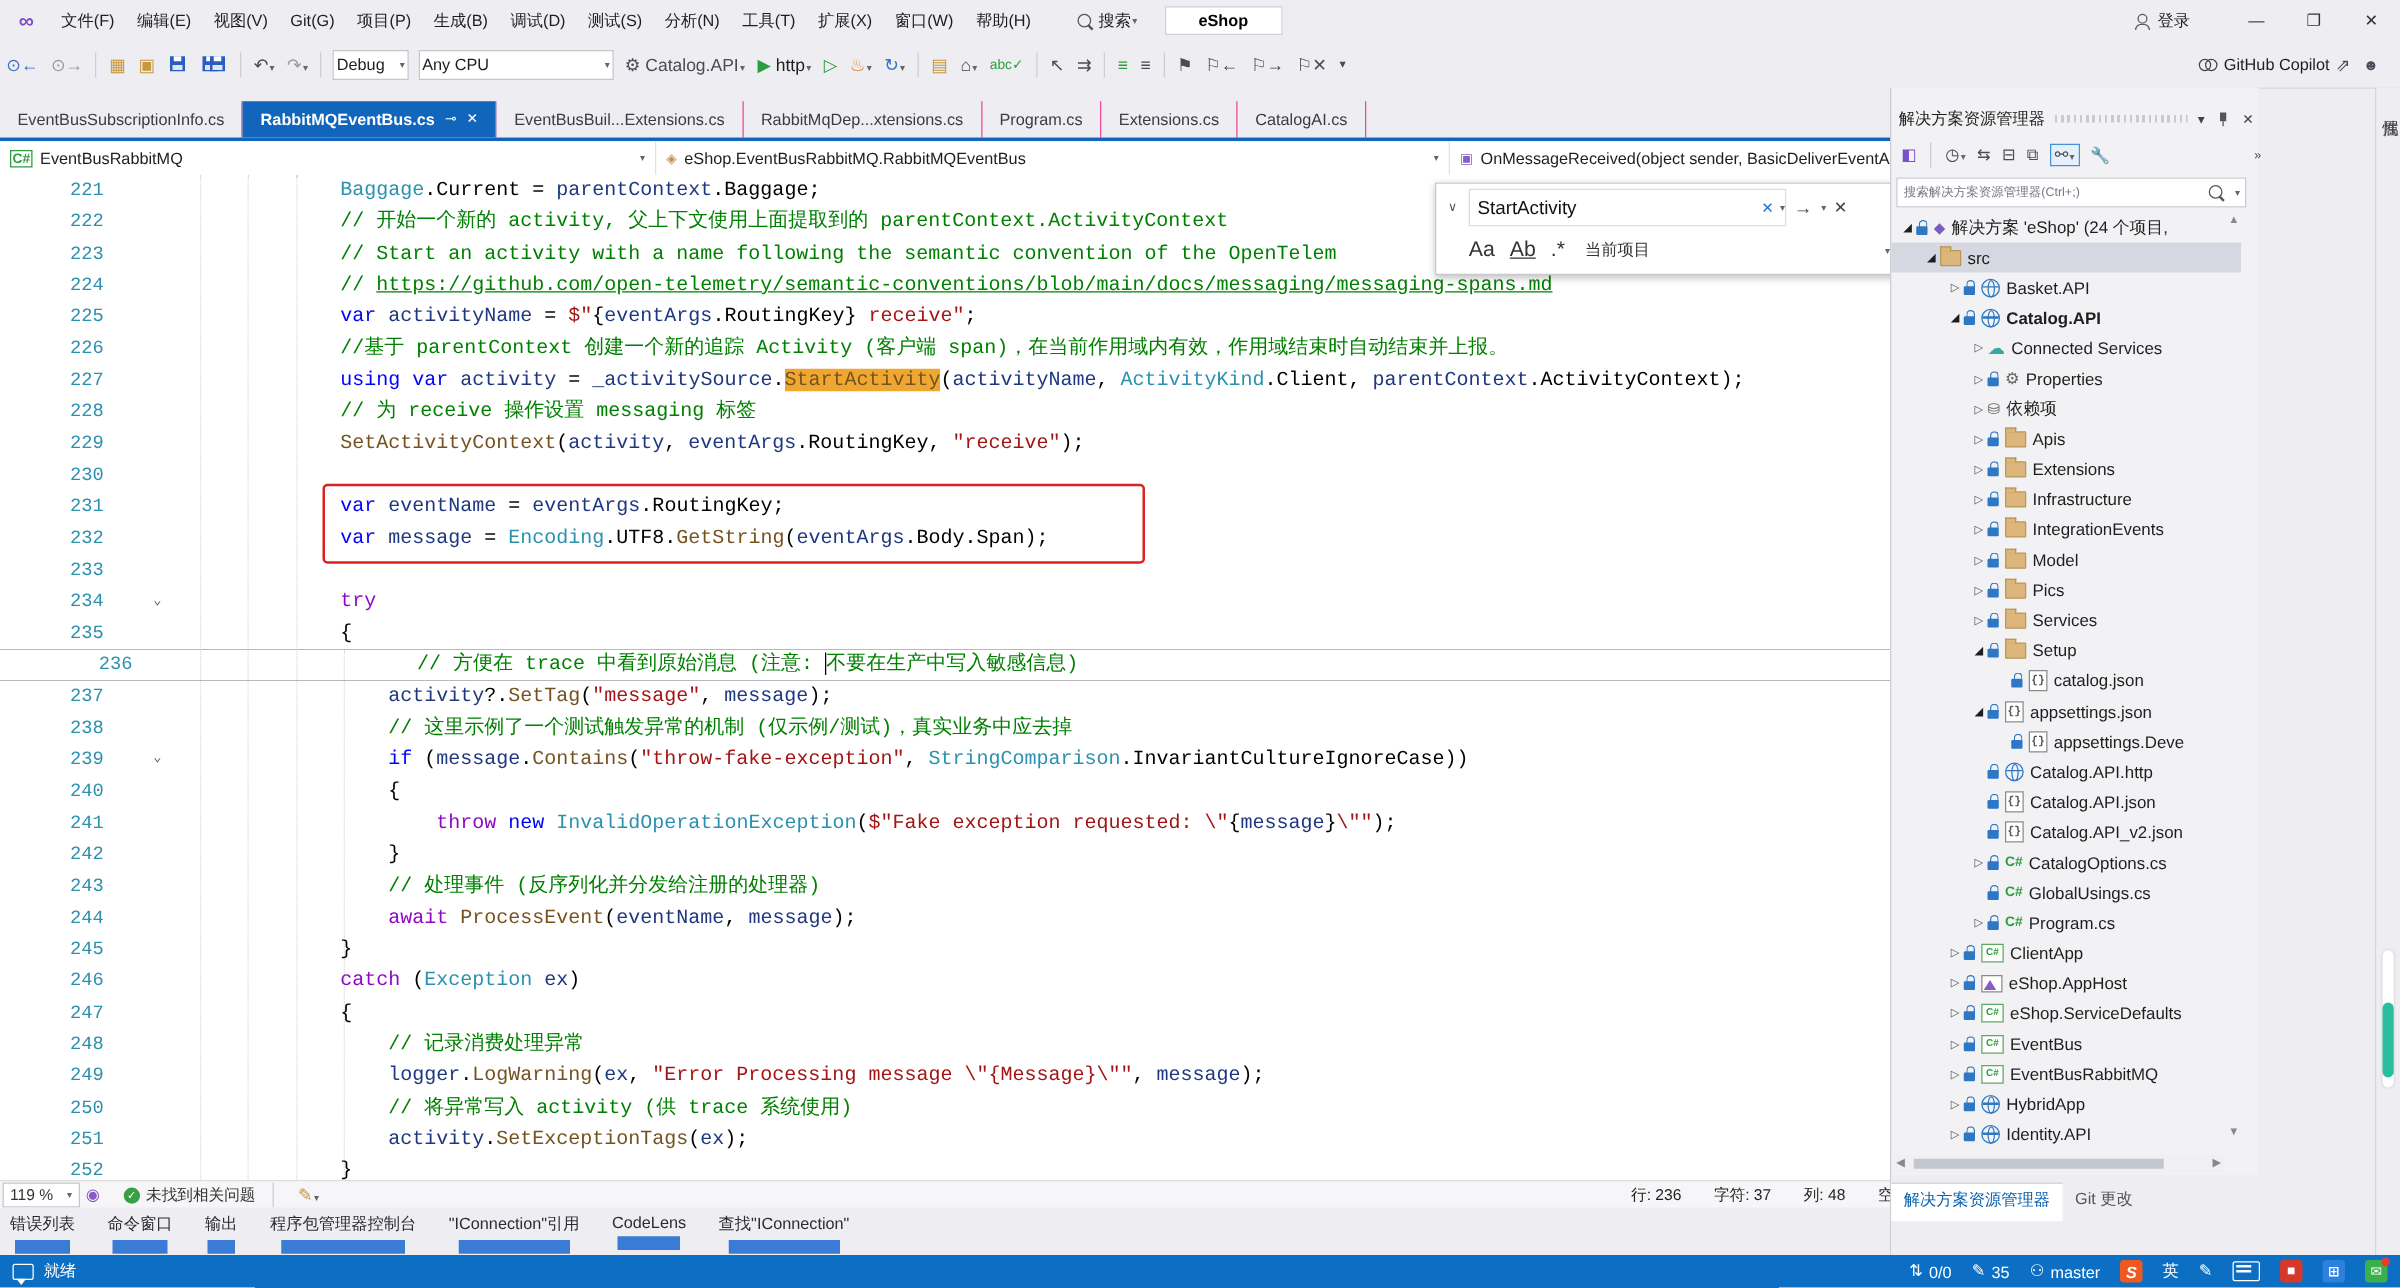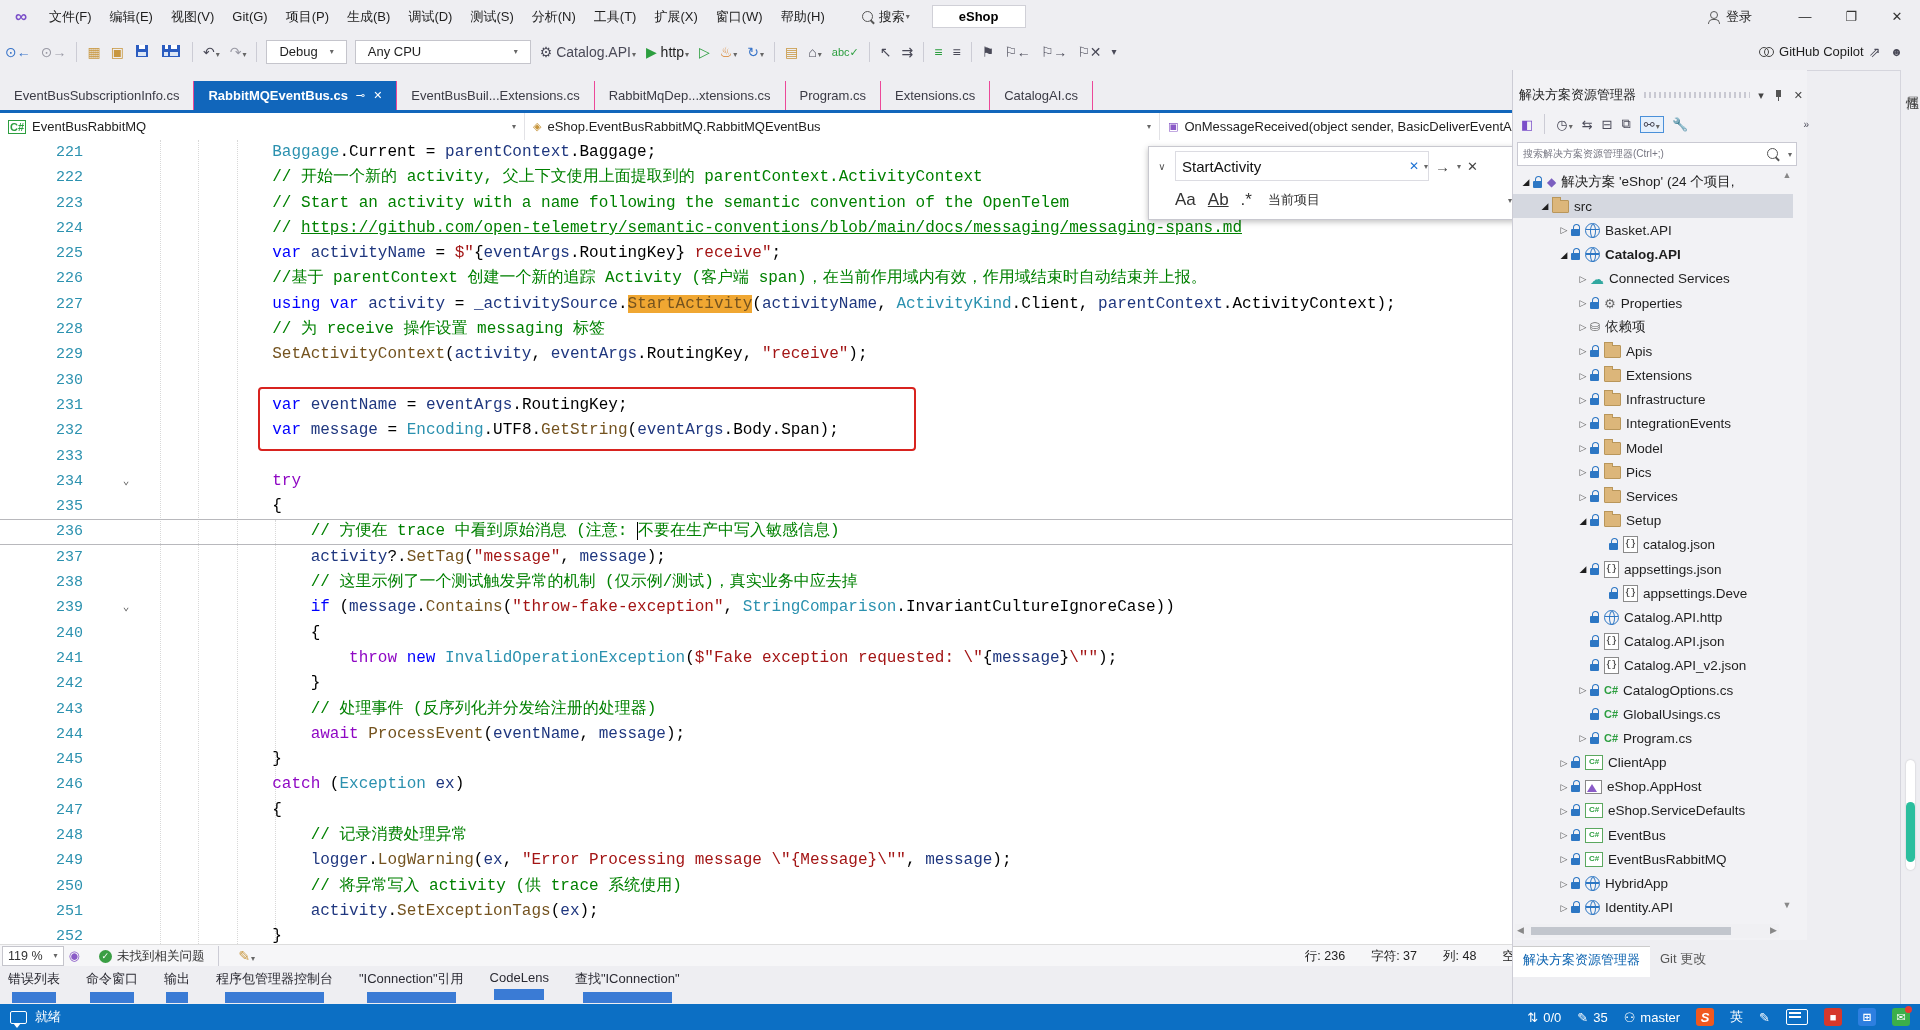--- a/index.html
+++ b/index.html
@@ -17,21 +17,21 @@
   #signin{display:flex;align-items:center;margin-right:30px;}
   .icon-person{display:inline-block;width:12px;height:12px;position:relative;margin-right:6px;}
   .icon-person::before{content:"";position:absolute;width:6px;height:6px;border:1.5px solid #5a5a5a;border-radius:50%;left:2px;top:0;}
   .icon-person::after{content:"";position:absolute;width:10px;height:4px;border:1.5px solid #5a5a5a;border-bottom:none;border-radius:6px 6px 0 0;left:0;top:8px;}
   .winbtn{width:46px;height:33px;text-align:center;line-height:33px;font-size:13px;color:#333;}
   
   #toolbar{position:absolute;left:0;top:33px;width:1920px;height:37px;background:#eeeef2;border-bottom:1px solid #d5d5dd;display:flex;align-items:center;}
   .tbtn{padding:0 5px;height:26px;line-height:26px;font-size:14px;color:#4a4a58;}
   .tsep{width:1px;height:20px;background:#ccccd5;margin:0 5px;}
   .tcaret{font-size:8px;color:#666;margin-left:1px;}
-  .combo{background:#fff;border:1px solid #c5c5cc;height:22px;line-height:22px;padding:0 12px;display:flex;align-items:center;margin:0 4px;}
+  .combo{background:#fff;border:1px solid #c5c5cc;height:22px;line-height:22px;padding:0 2px;display:flex;align-items:center;margin:0 4px;}
   .combo .tcaret{margin-left:12px;}
   .icon-floppy{display:inline-block;width:12px;height:12px;background:#2b5cc0;position:relative;margin:0 2px;}
   .icon-floppy::before{content:"";position:absolute;left:3px;top:0;width:6px;height:4px;background:#fff;}
   .icon-floppy::after{content:"";position:absolute;left:2px;bottom:1px;width:8px;height:4px;background:#dce6f5;}
   .green{color:#2c9e3f;} .gold{color:#c8973f;} .blue{color:#3874c9;} .orange{color:#d9822b;}
   #copilot{margin-left:auto;display:flex;align-items:center;margin-right:12px;}
   .icon-copilot{display:inline-block;width:14px;height:12px;position:relative;margin-right:6px;}
   .icon-copilot::before,.icon-copilot::after{content:"";position:absolute;width:8px;height:8px;border:1.5px solid #444;border-radius:50%;top:1px;}
   .icon-copilot::before{left:0;} .icon-copilot::after{left:5px;}
   
@@ -49,21 +49,21 @@
   .nv-ic{margin:0 6px 0 8px;font-size:11px;font-weight:bold;}
   
   #code-area{position:absolute;left:0;top:70px;width:1606px;height:804px;background:#fff;overflow:hidden;}
   .guide{position:absolute;top:0;height:804px;border-left:1px dotted #d8d8d8;}
   .code-line{position:relative;height:25.3px;line-height:25.3px;white-space:pre;
              font-family:"Liberation Mono","DejaVu Sans Mono",monospace;font-size:16px;}
   .code-line .ln{display:inline-block;width:83px;text-align:right;color:#2b91af;padding-right:12px;
                  font-size:15px;vertical-align:top;}
   .code-line .chev{display:inline-block;width:62px;color:#555;font-size:11px;text-align:center;vertical-align:top;}
   .code-line .ctext{display:inline-block;vertical-align:top;}
-  .code-line.current{box-shadow:inset 0 1px 0 #b8b8bc, inset 0 -1px 0 #b8b8bc;}
+  .code-line.current{box-shadow:inset 0 1px 0 #b8b8bc, inset 0 -1px 0 #b8b8bc;padding-left:23px;}
   .tk-p{color:#000;} .tk-k{color:#0000ff;} .tk-q{color:#8f08c4;} .tk-s{color:#a31515;}
   .tk-y{color:#2b91af;} .tk-m{color:#74531f;} .tk-v{color:#1f377f;} .tk-c{color:#008000;}
   .tk-l{color:#008000;text-decoration:underline;}
   .tk-hl{background:#f0a732;}
   .caret{display:inline-block;width:0;border-left:1.5px solid #000;height:18px;vertical-align:middle;}
   #red-annotation{position:absolute;left:258px;top:247px;width:654px;height:60px;border:2.5px solid #d8231f;border-radius:4px;pointer-events:none;}
   
   #find-popup{position:absolute;left:1148px;top:6px;width:419px;height:72px;background:#fff;border:1px solid #c8c8cf;box-shadow:0 2px 6px rgba(0,0,0,.25);font-size:13px;}
   #find-row1{display:flex;align-items:center;height:38px;}
   #find-expand{width:26px;text-align:center;color:#555;font-size:10px;}

